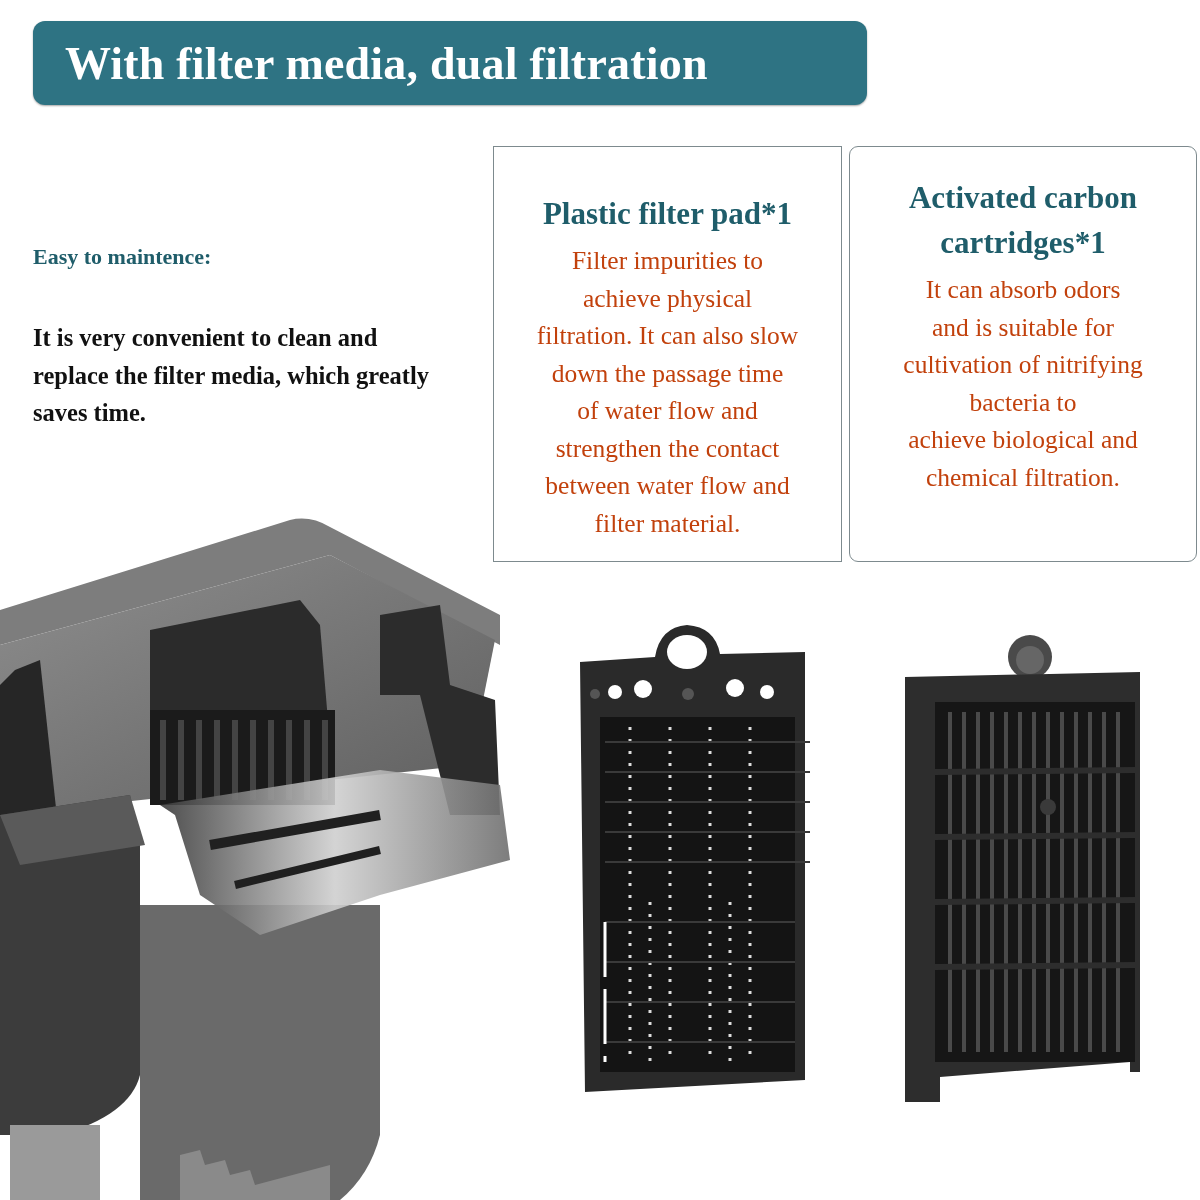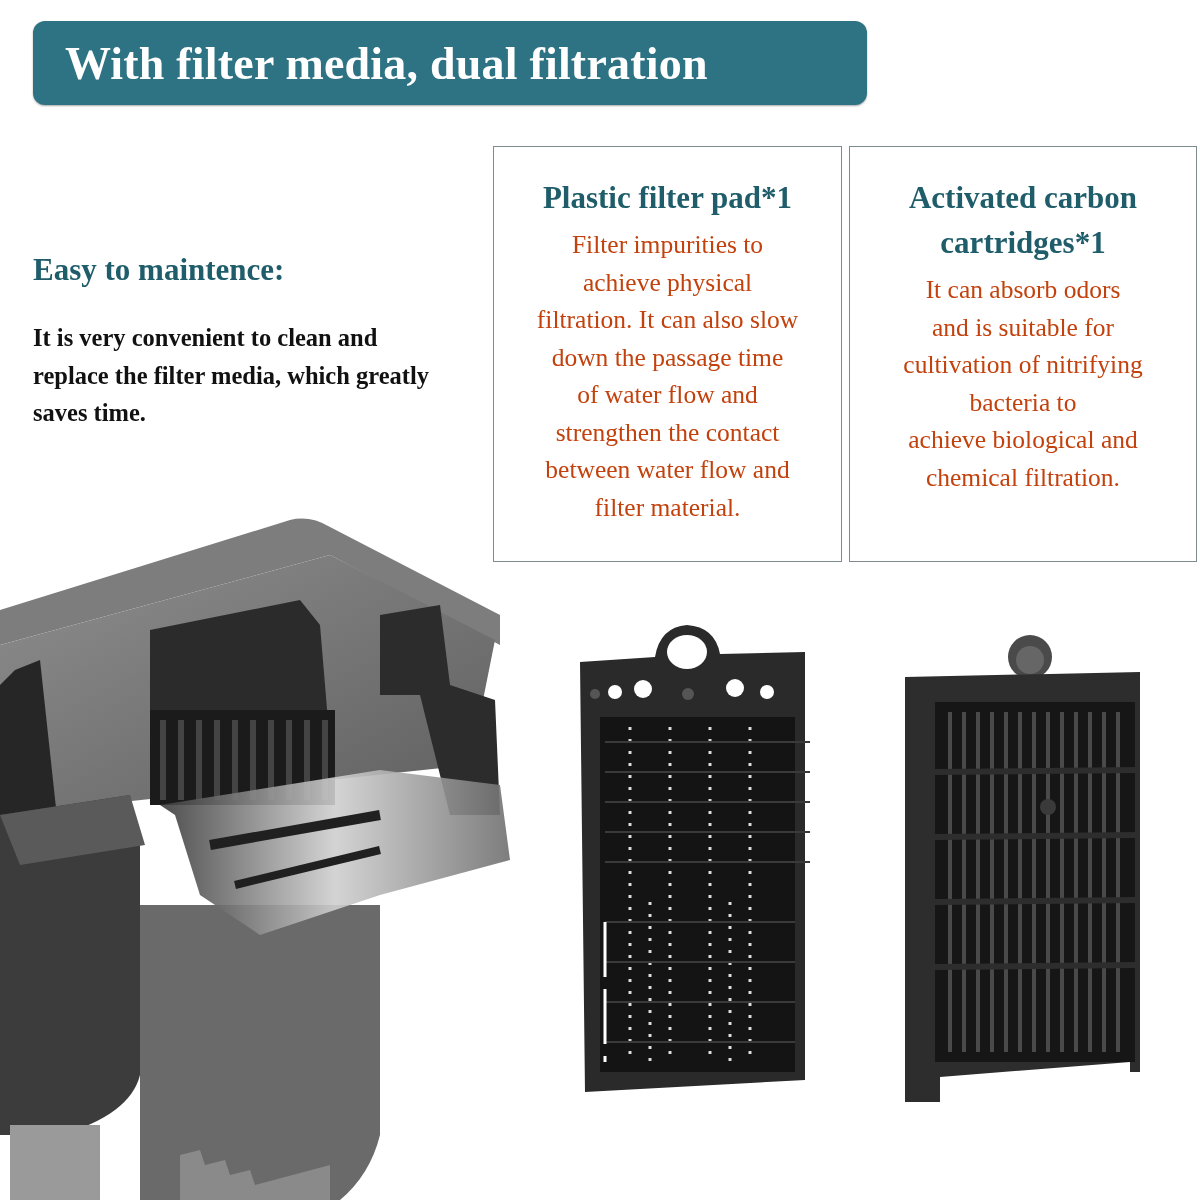--- a/index.html
+++ b/index.html
@@ -2,30 +2,30 @@
 <html><head>
 <meta charset="utf-8">
 <style>
   html, body { margin:0; padding:0; }
   body { width:1200px; height:1200px; background:#ffffff; position:relative; overflow:hidden;
          font-family:"DejaVu Serif","Liberation Serif",serif; }
   .banner { position:absolute; left:33px; top:21px; width:834px; height:84px; background:#2e7383;
             border-radius:12px; box-shadow:0 1px 2px rgba(0,0,0,0.35); display:flex; align-items:center; }
   .banner-text { color:#fff; font-family:"Liberation Serif",serif; font-weight:bold; font-size:46px;
                  margin-left:32px; letter-spacing:0.2px; }
-  .left-title { position:absolute; left:33px; top:252px; color:#1f5d6a; font-family:"Liberation Serif",serif;
-                font-weight:bold; font-size:31px; }
+  .left-title { position:absolute; left:33px; top:244px; color:#1f5d6a; font-family:"Liberation Serif",serif;
+                font-weight:bold; font-size:22px; }
   .left-body { position:absolute; left:33px; top:303px; width:420px; color:#111; font-family:"Liberation Serif",serif;
                font-weight:bold; font-size:24.5px; line-height:37.5px;margin-top:16px; }
   .card { position:absolute; top:146px; height:416px; border:1.5px solid #7d8a8e; background:#fff; box-sizing:border-box;
           text-align:center; }
   .card1 { left:493px; width:349px; }
-  .card2 { left:849px; width:348px; }
+  .card2 { left:849px; width:348px;border-radius:9px; }
   .card-title { color:#1f5d6a; font-family:"Liberation Serif",serif; font-weight:bold; font-size:31px; line-height:45px; }
-  .card1 .card-title { margin-top:28px;text-align:center; }
+  .card1 .card-title { margin-top:44px;text-align:center; }
   .card2 .card-title { margin-top:28px; }
   .card-body { color:#c2410c; font-family:"Liberation Serif",serif; font-size:25.5px; line-height:37.5px; margin-top:6px; white-space:pre-line; }
   .product { position:absolute; }
 </style>
 </head>
 <body>
 
 <div class="banner">
   <span class="banner-text">With filter media, dual filtration</span>
 </div>

